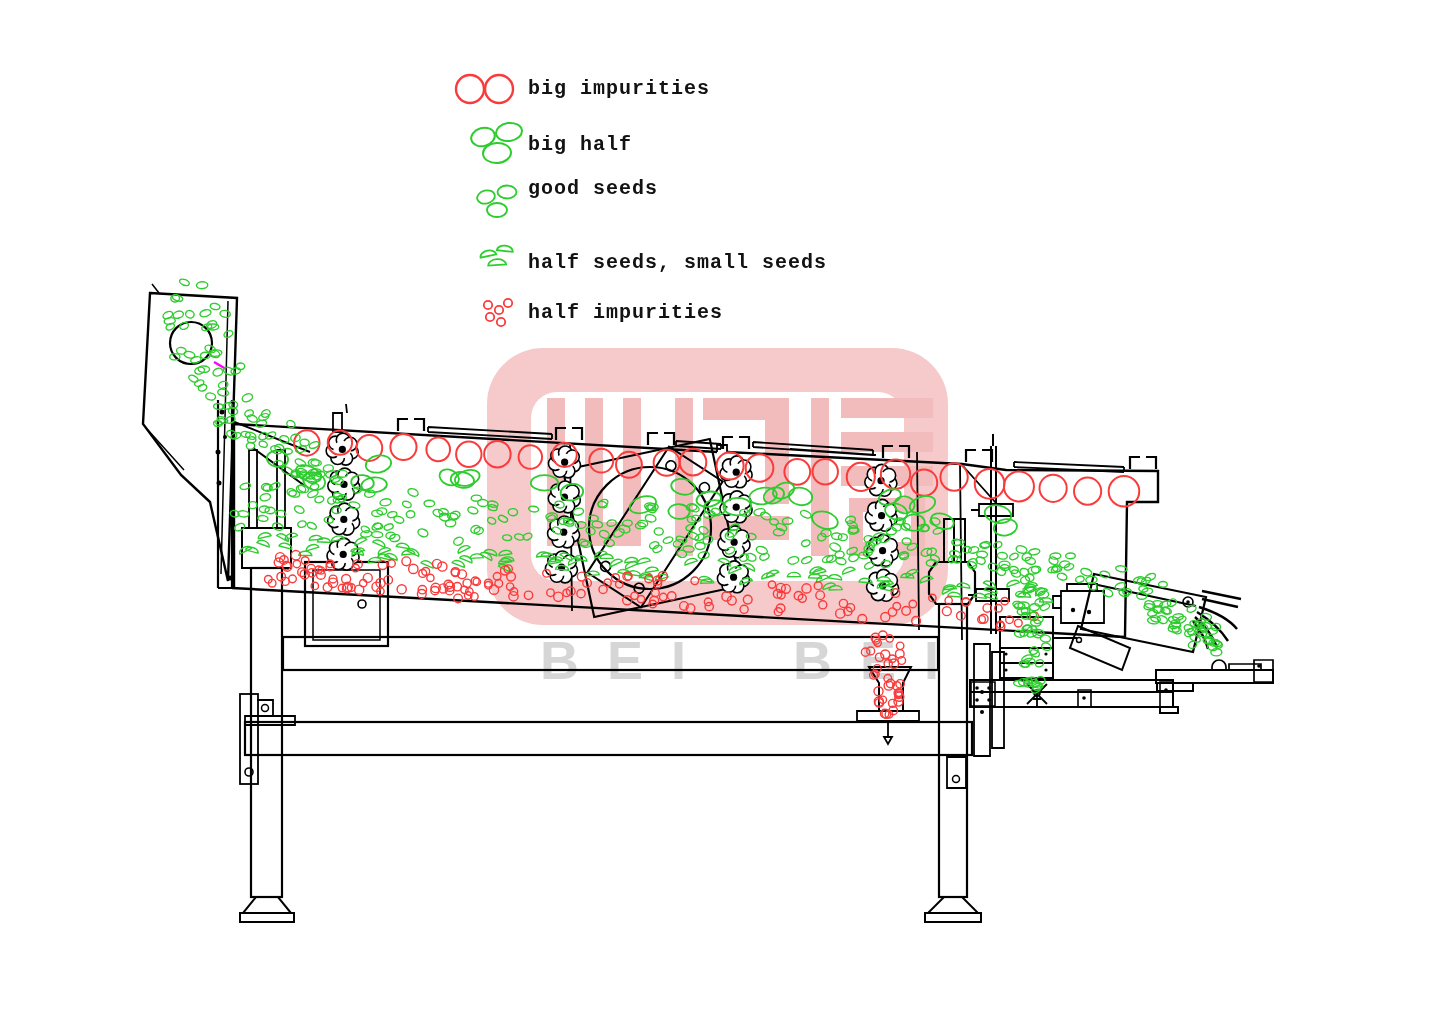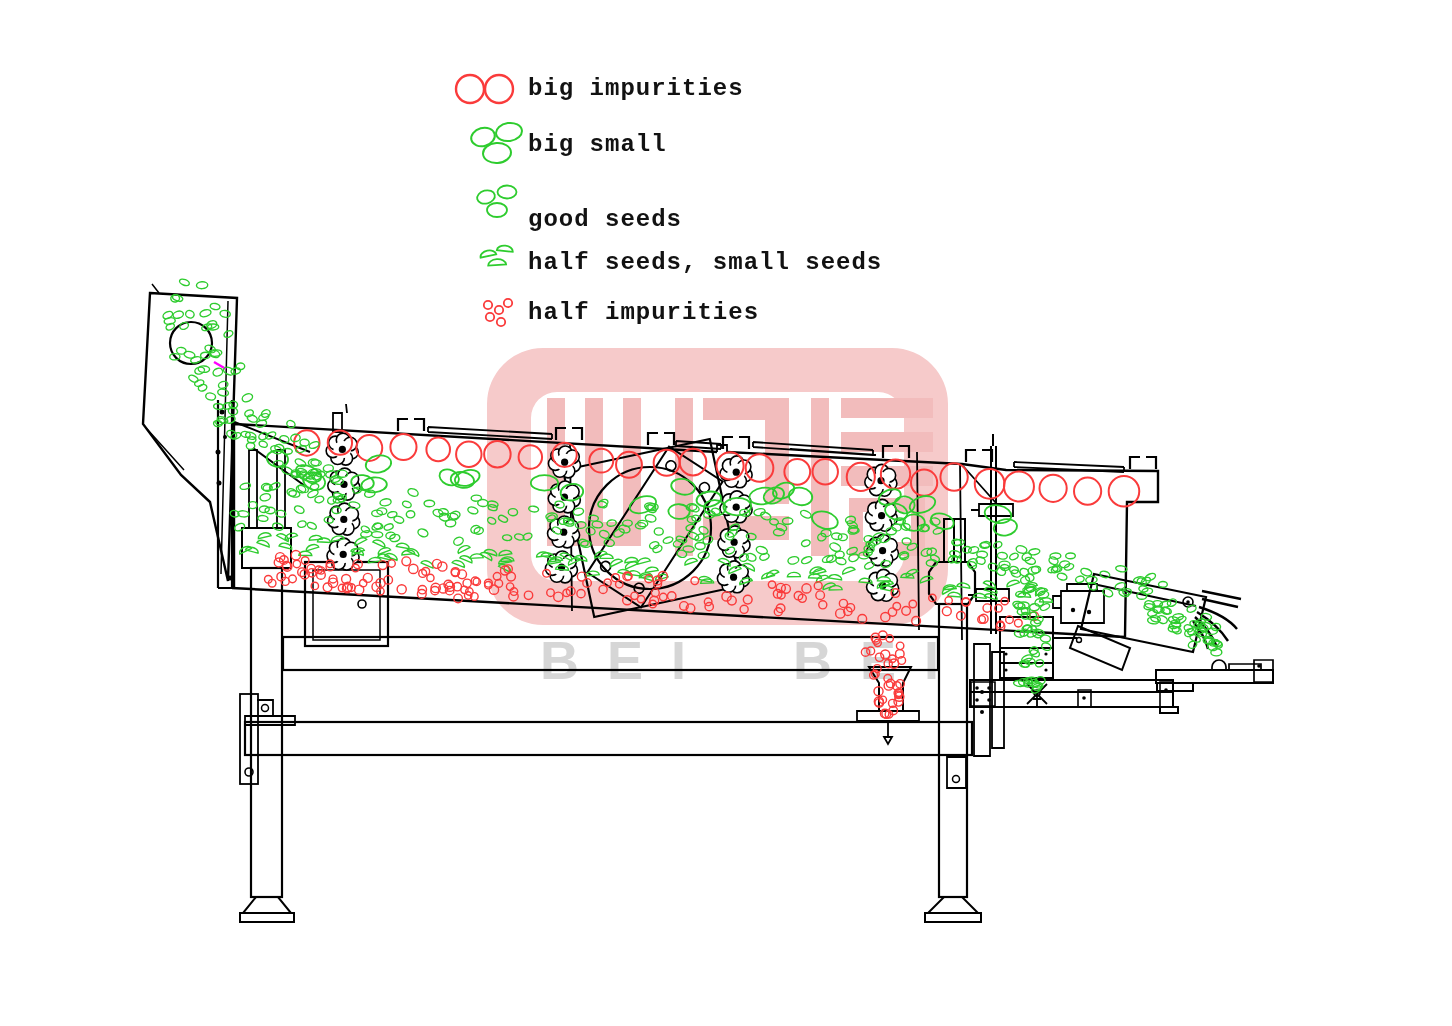--- a/index.html
+++ b/index.html
@@ -1,20 +1,20 @@
 <!DOCTYPE html>
 <html style="--red: #fa3b3b; --green: #2ecc2e; --ink: #000000; --magenta: #ff00ff; --wm: #f6caca; --wm2: #f2bcbc; --wmtext: #d6d6d6;"><head>
 <meta charset="utf-8">
 <style>
   html,body{margin:0;padding:0;background:#fff;}
   .stage{position:relative;width:1452px;height:1026px;background:#ffffff;overflow:hidden;
          font-family:"Liberation Sans",sans-serif;}
   .stage svg.canvas{position:absolute;left:0;top:0;}
   .legend-label{position:absolute;left:528px;color:#121212;
-    font-family:"Liberation Mono",monospace;font-weight:700;font-size:24px;line-height:36px;
+    font-family:"Liberation Mono",monospace;font-weight:700;font-size:20px;line-height:36px;
     white-space:pre;letter-spacing:1px;}
   .wm-text{font-family:"Liberation Sans",sans-serif;font-weight:700;font-size:54px;
     letter-spacing:28px;word-spacing:36px;fill:var(--wmtext);}
   .ink{stroke:var(--ink);fill:none;}
 </style>
 </head>
 <body>
 
 <div class="stage">
 <svg class="canvas" width="1452" height="1026" viewBox="0 0 1452 1026">
@@ -1154,18 +1154,18 @@
           <circle cx="499" cy="310" r="4.2"></circle>
           <circle cx="508" cy="303" r="4.2"></circle>
       <circle cx="490" cy="317" r="4.2"></circle>
           <circle cx="501" cy="322" r="4.2"></circle>
     </g>
   </g>
 </svg>
 
   <div>
     <div class="legend-label" style="top:71px">big impurities</div>
-    <div class="legend-label" style="top:127px">big small</div>
-    <div class="legend-label" style="top:202px">good seeds</div>
+    <div class="legend-label" style="top:127px">big half</div>
+    <div class="legend-label" style="top:171px">good seeds</div>
     <div class="legend-label" style="top:245px">half seeds, small seeds</div>
     <div class="legend-label" style="top:295px">half impurities</div>
   </div>
 </div>
 
 </body></html>

